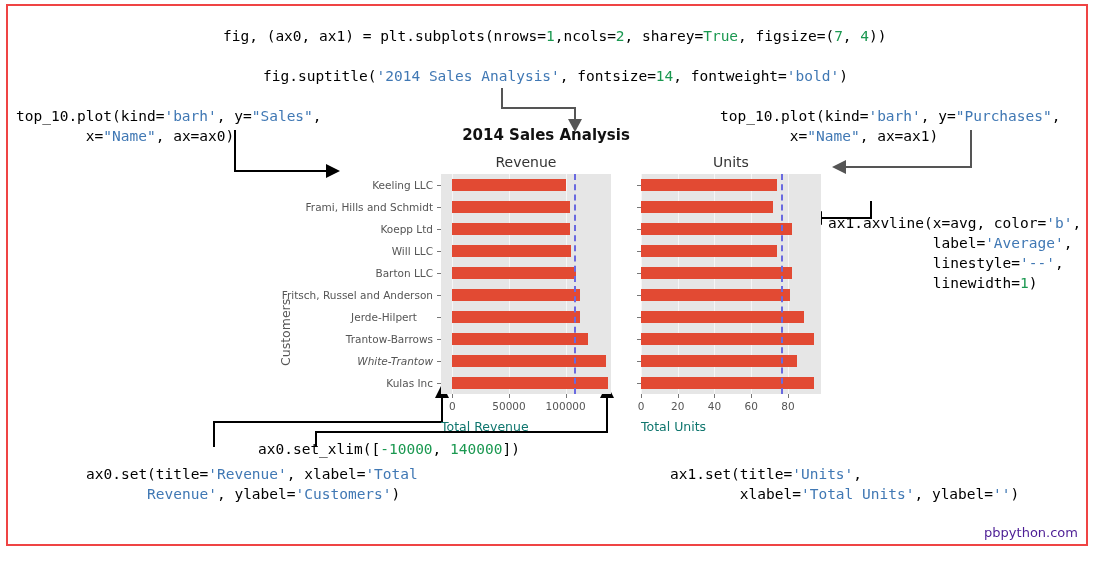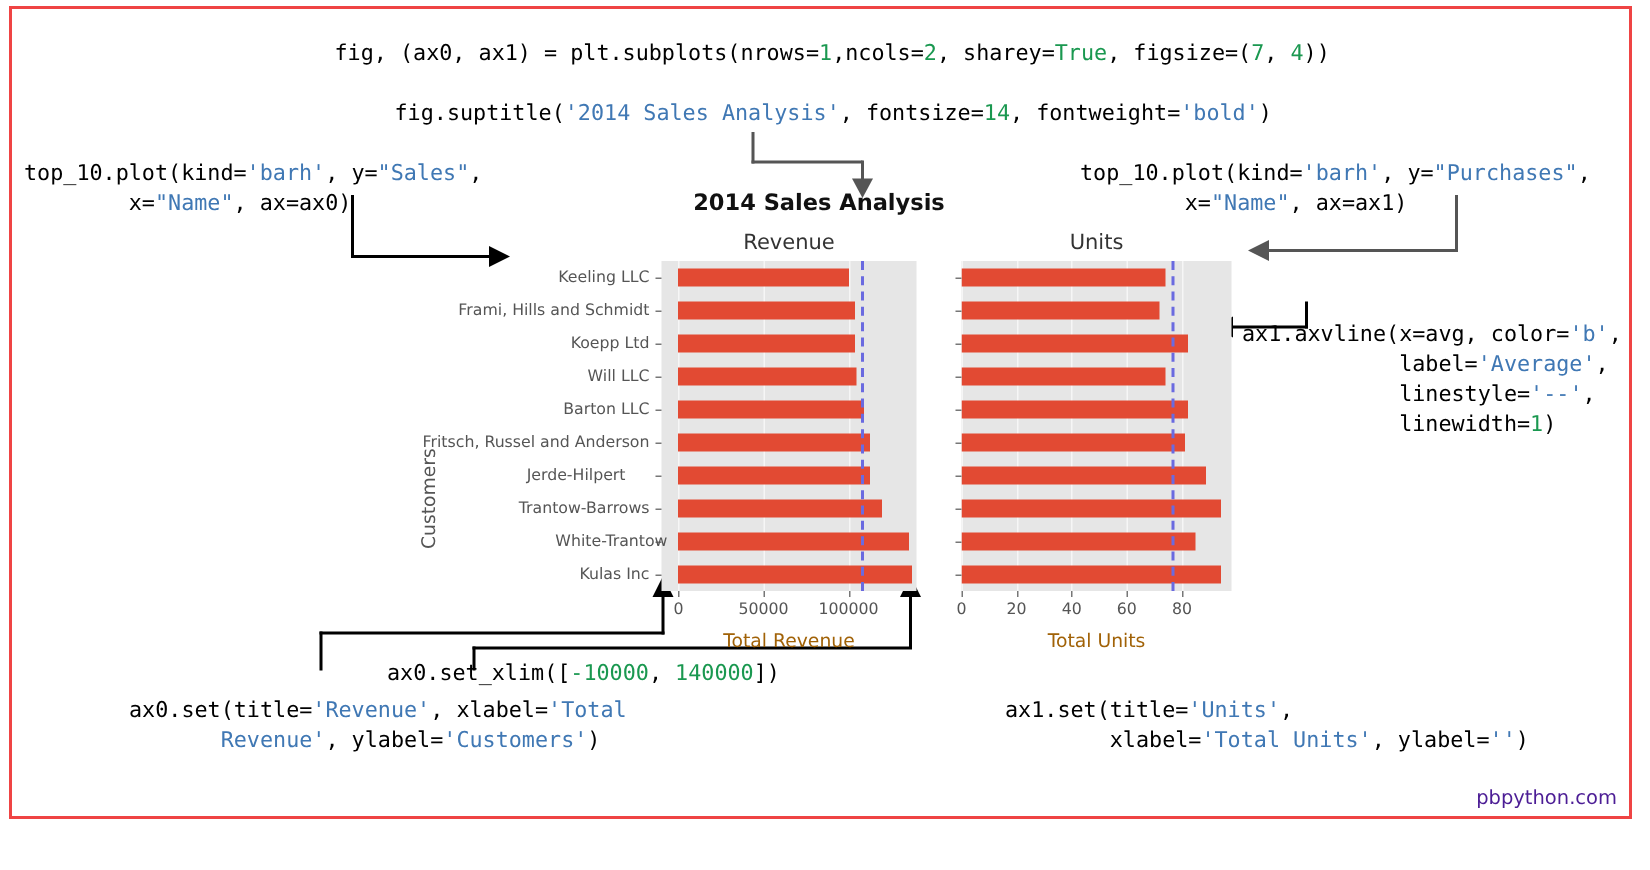--- a/index.html
+++ b/index.html
@@ -80,23 +80,23 @@
   .ytick-mark{position:absolute;width:4px;height:1px;background:#777;}
   .xtick-mark{position:absolute;width:1px;height:4px;background:#777;}
   .xtick-lbl{
     position:absolute;
     font-family:"DejaVu Sans","Liberation Sans",sans-serif;
     font-size:10.5px;color:#555;
     text-align:center;white-space:nowrap;
     transform:translateX(-50%);
   }
   .xlabel{
-    position:absolute;width:100%;text-align:center;
-    font-family:"DejaVu Sans","Liberation Sans",sans-serif;
-    font-size:12.5px;color:#a16207;
+    position:absolute;width:100%;text-align:left;
+    font-family:"DejaVu Sans","Liberation Sans",sans-serif;
+    font-size:12.5px;color:#0f766e;
   }
   #ylabel{
     position:absolute;
     font-family:"DejaVu Sans","Liberation Sans",sans-serif;
     font-size:12.5px;color:#555;
     transform:rotate(-90deg);
     transform-origin:left top;
     white-space:nowrap;
   }
   #watermark{
@@ -195,21 +195,21 @@
         <div class="ytick-lbl" style="right: 178px; top: 97px;">Will LLC</div>
         <div class="ytick-mark" style="left: -4px; top: 119px;"></div>
         <div class="ytick-lbl" style="right: 178px; top: 119px;">Barton LLC</div>
         <div class="ytick-mark" style="left: -4px; top: 141px;"></div>
         <div class="ytick-lbl" style="right: 178px; top: 141px;">Fritsch, Russel and Anderson</div>
         <div class="ytick-mark" style="left: -4px; top: 163px;"></div>
         <div class="ytick-lbl" style="right: 194px; top: 163px;">Jerde-Hilpert</div>
         <div class="ytick-mark" style="left: -4px; top: 185px;"></div>
         <div class="ytick-lbl" style="right: 178px; top: 185px;">Trantow-Barrows</div>
         <div class="ytick-mark" style="left: -4px; top: 207px;"></div>
-        <div class="ytick-lbl" style="right: 166px; top: 207px;">White-Trantow</div>
+        <div class="ytick-lbl" style="right: 178px; top: 207px; font-style: italic;">White-Trantow</div>
         <div class="ytick-mark" style="left: -4px; top: 229px;"></div>
         <div class="ytick-lbl" style="right: 178px; top: 229px;">Kulas Inc</div>
         <div class="xtick-mark" style="left: 11.3333px; top: 240px;"></div>
         <div class="xtick-lbl" style="left: 11.3333px; top: 246px;">0</div>
         <div class="xtick-mark" style="left: 68px; top: 240px;"></div>
         <div class="xtick-lbl" style="left: 68px; top: 246px;">50000</div>
         <div class="xtick-mark" style="left: 124.667px; top: 240px;"></div>
         <div class="xtick-lbl" style="left: 124.667px; top: 246px;">100000</div>
       </div>
 

